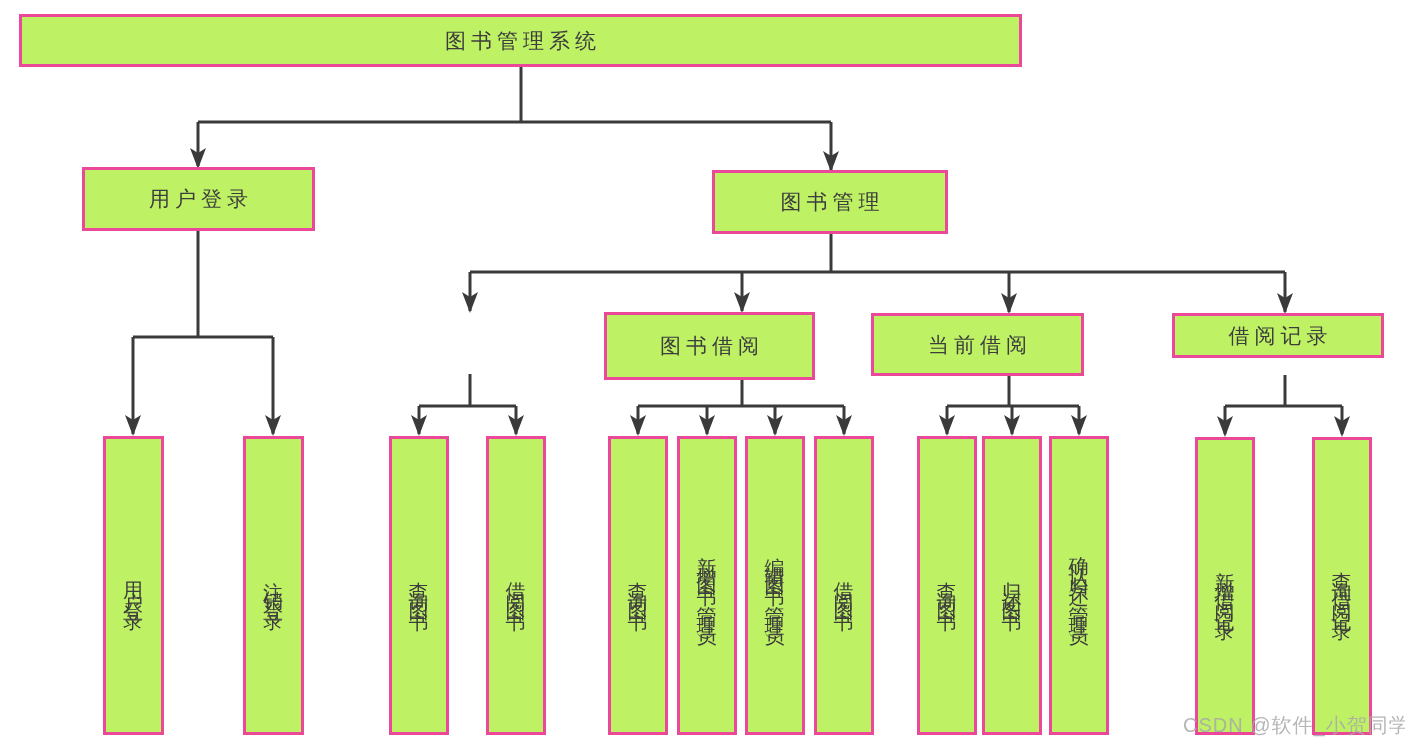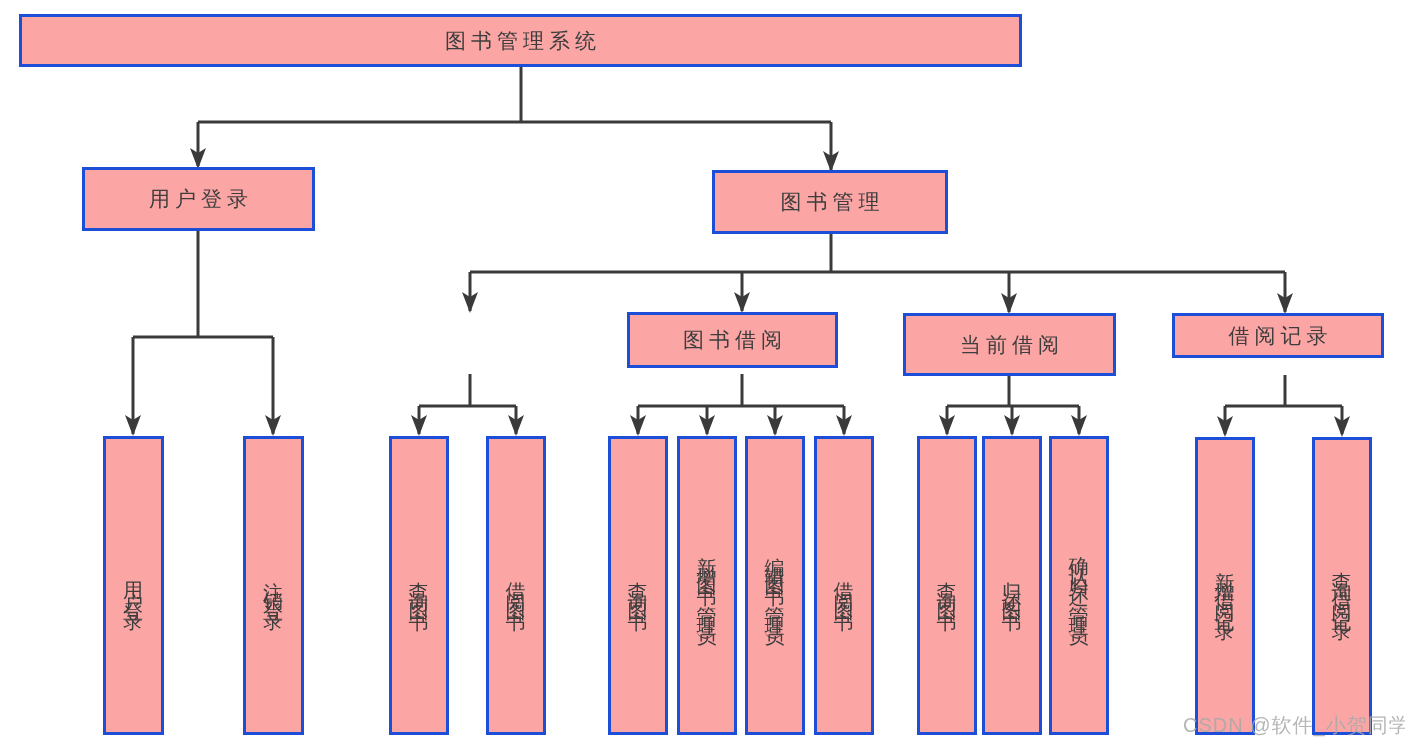--- a/index.html
+++ b/index.html
@@ -17,22 +17,22 @@
   }
   #wires {
     position: absolute;
     left: 0; top: 0;
     width: 1405px; height: 747px;
     pointer-events: none;
   }
   .node {
     position: absolute;
     box-sizing: border-box;
-    border: 3px solid #1d4ed8;
-    background: #fca5a5;
+    border: 3px solid #ec4899;
+    background: #bef264;
     display: flex;
     align-items: center;
     justify-content: center;
     color: #3d3d3d;
   }
   .node.h {
     font-size: 21px;
     letter-spacing: 5px;
     text-indent: 5px; 
     white-space: nowrap;
@@ -134,22 +134,22 @@
       <polygon class="head" points="1217,416 1225,437 1233,416 1225,421"></polygon>
       <polygon class="head" points="1334,416 1342,437 1350,416 1342,421"></polygon>
     </g>
   </svg>
 
   <div class="node h" style="left:19px; top:14px; width:1003px; height:53px;">图书管理系统</div>
 
   <div class="node h" style="left:82px; top:167px; width:233px; height:64px;">用户登录</div>
   <div class="node h" style="left:712px; top:170px; width:236px; height:64px;font-family:Liberation Serif, serif;">图书管理</div>
 
-  <div class="node h" style="left:627px; top:312px; width:211px; height:56px;">图书借阅</div>
-  <div class="node h" style="left:903px; top:313px; width:213px; height:63px;">当前借阅</div>
+  <div class="node h" style="left:604px; top:312px; width:211px; height:68px;">图书借阅</div>
+  <div class="node h" style="left:871px; top:313px; width:213px; height:63px;">当前借阅</div>
   <div class="node h" style="left:1172px; top:313px; width:212px; height:45px;">借阅记录</div>
 
   <div class="node v" style="left:103px; top:436px; width:61px; height:299px;">用户登录</div>
   <div class="node v" style="left:243px; top:436px; width:61px; height:299px;">注销登录</div>
 
   <div class="node v" style="left:389px; top:436px; width:60px; height:299px;">查询图书</div>
   <div class="node v" style="left:486px; top:436px; width:60px; height:299px;">借阅图书</div>
 
   <div class="node v" style="left:608px; top:436px; width:60px; height:299px;">查询图书</div>
   <div class="node v" style="left:677px; top:436px; width:60px; height:299px;">新增图书（管理员）</div>

